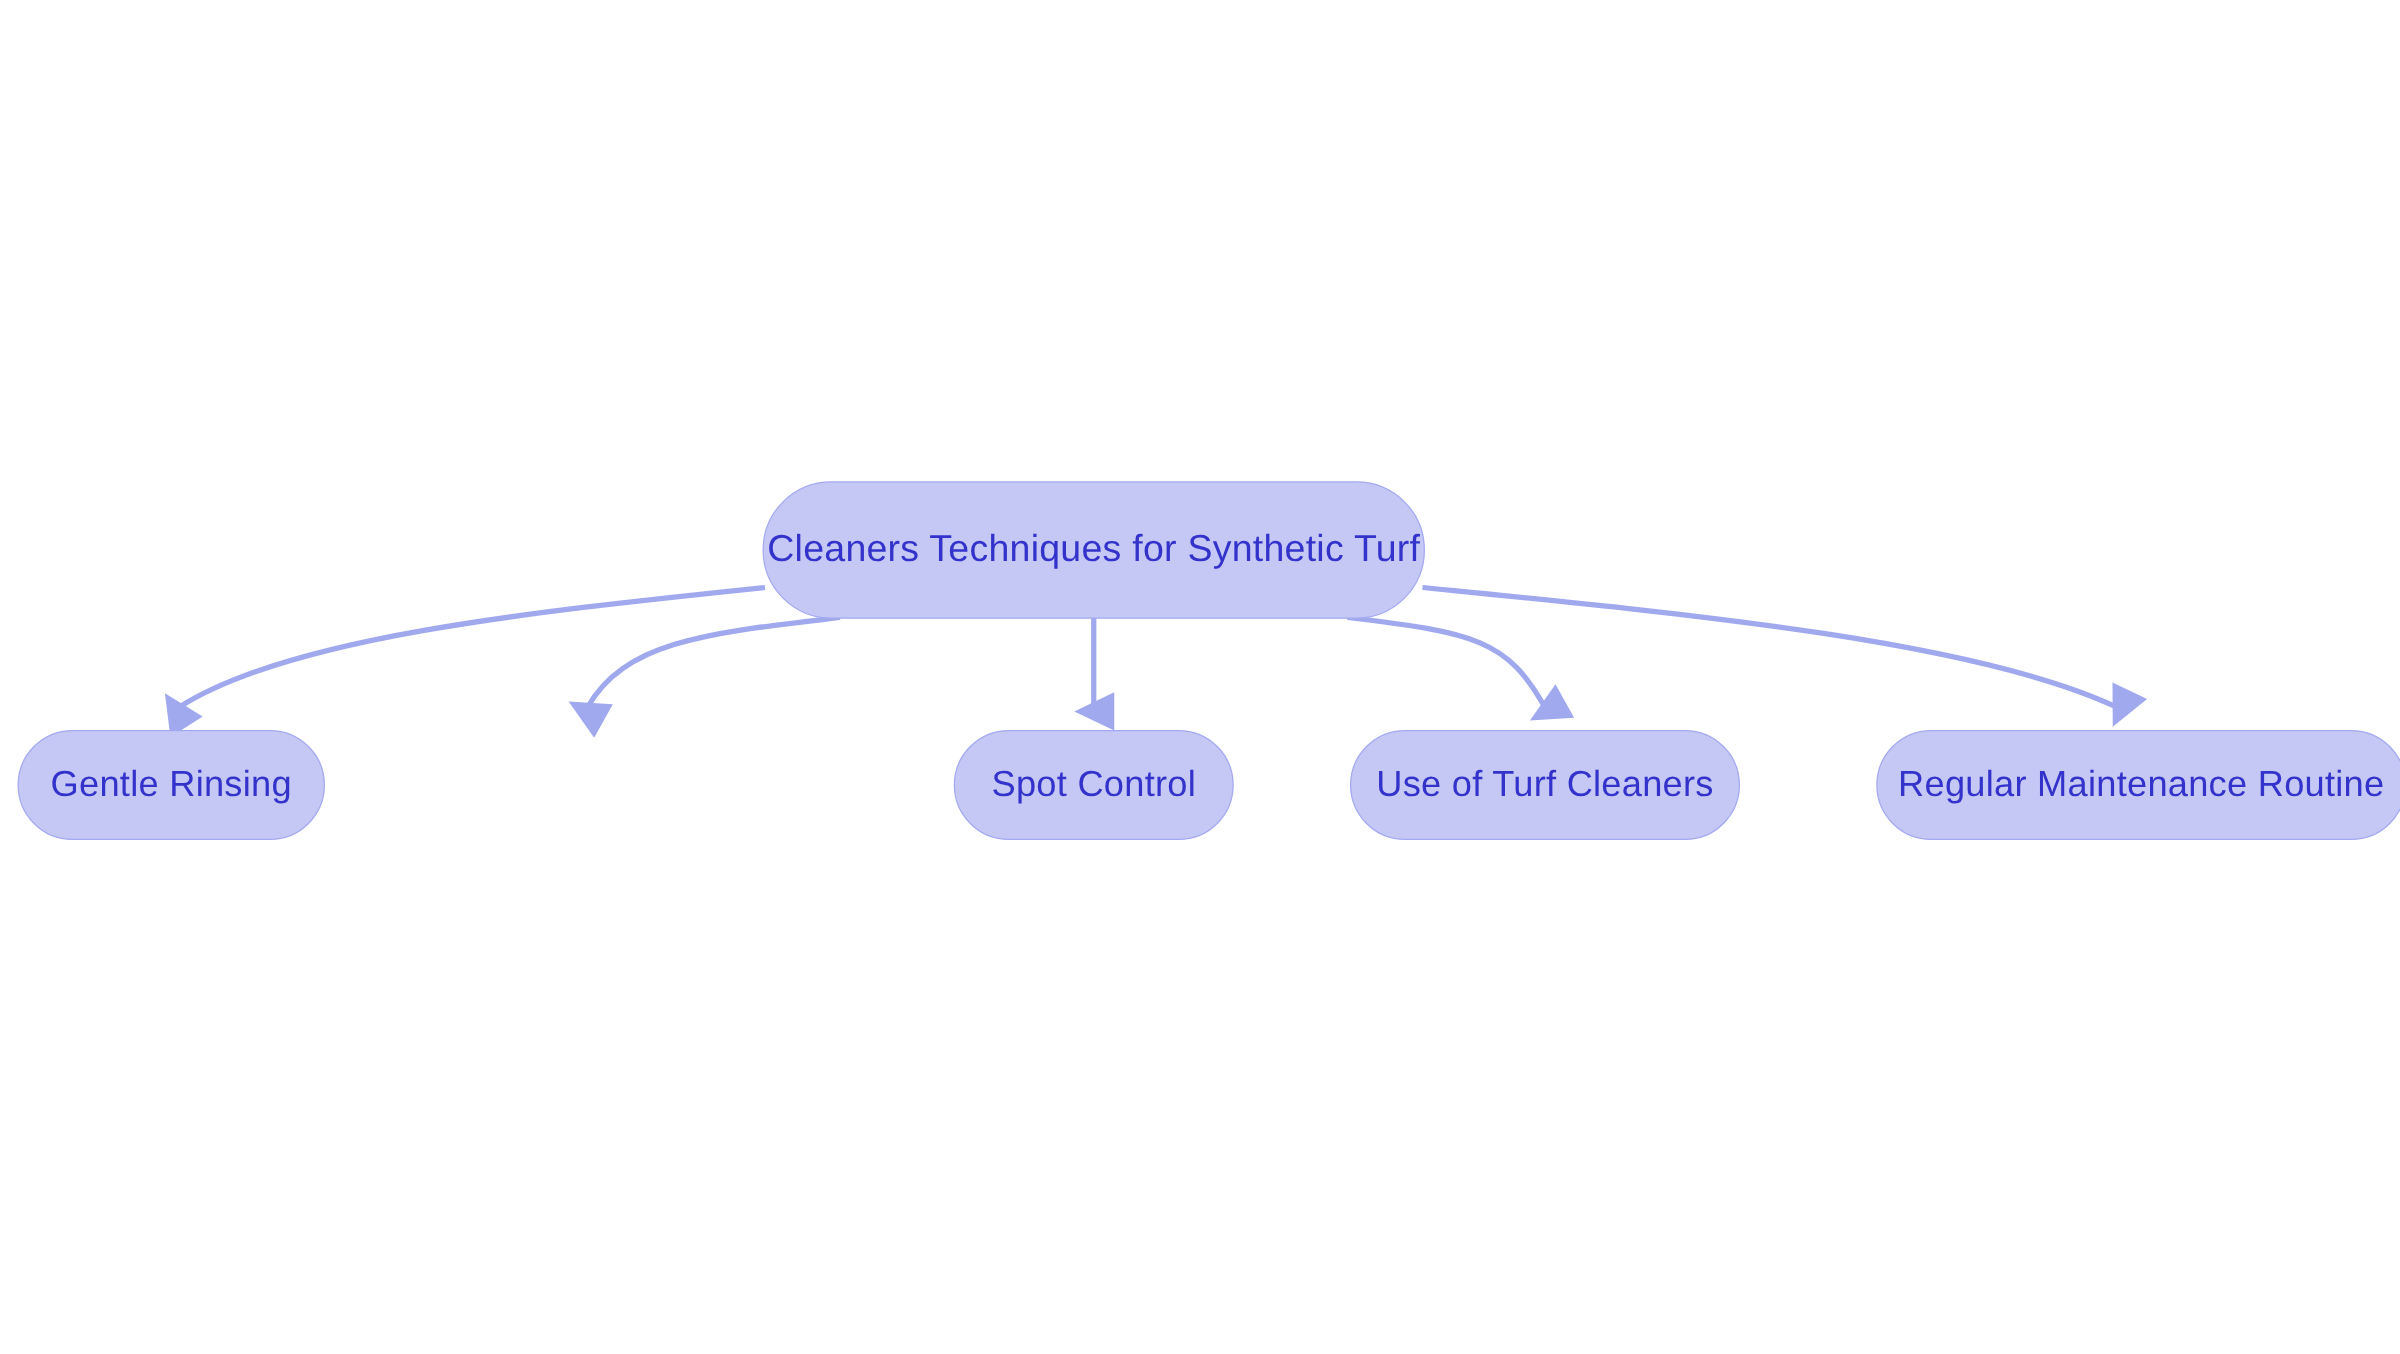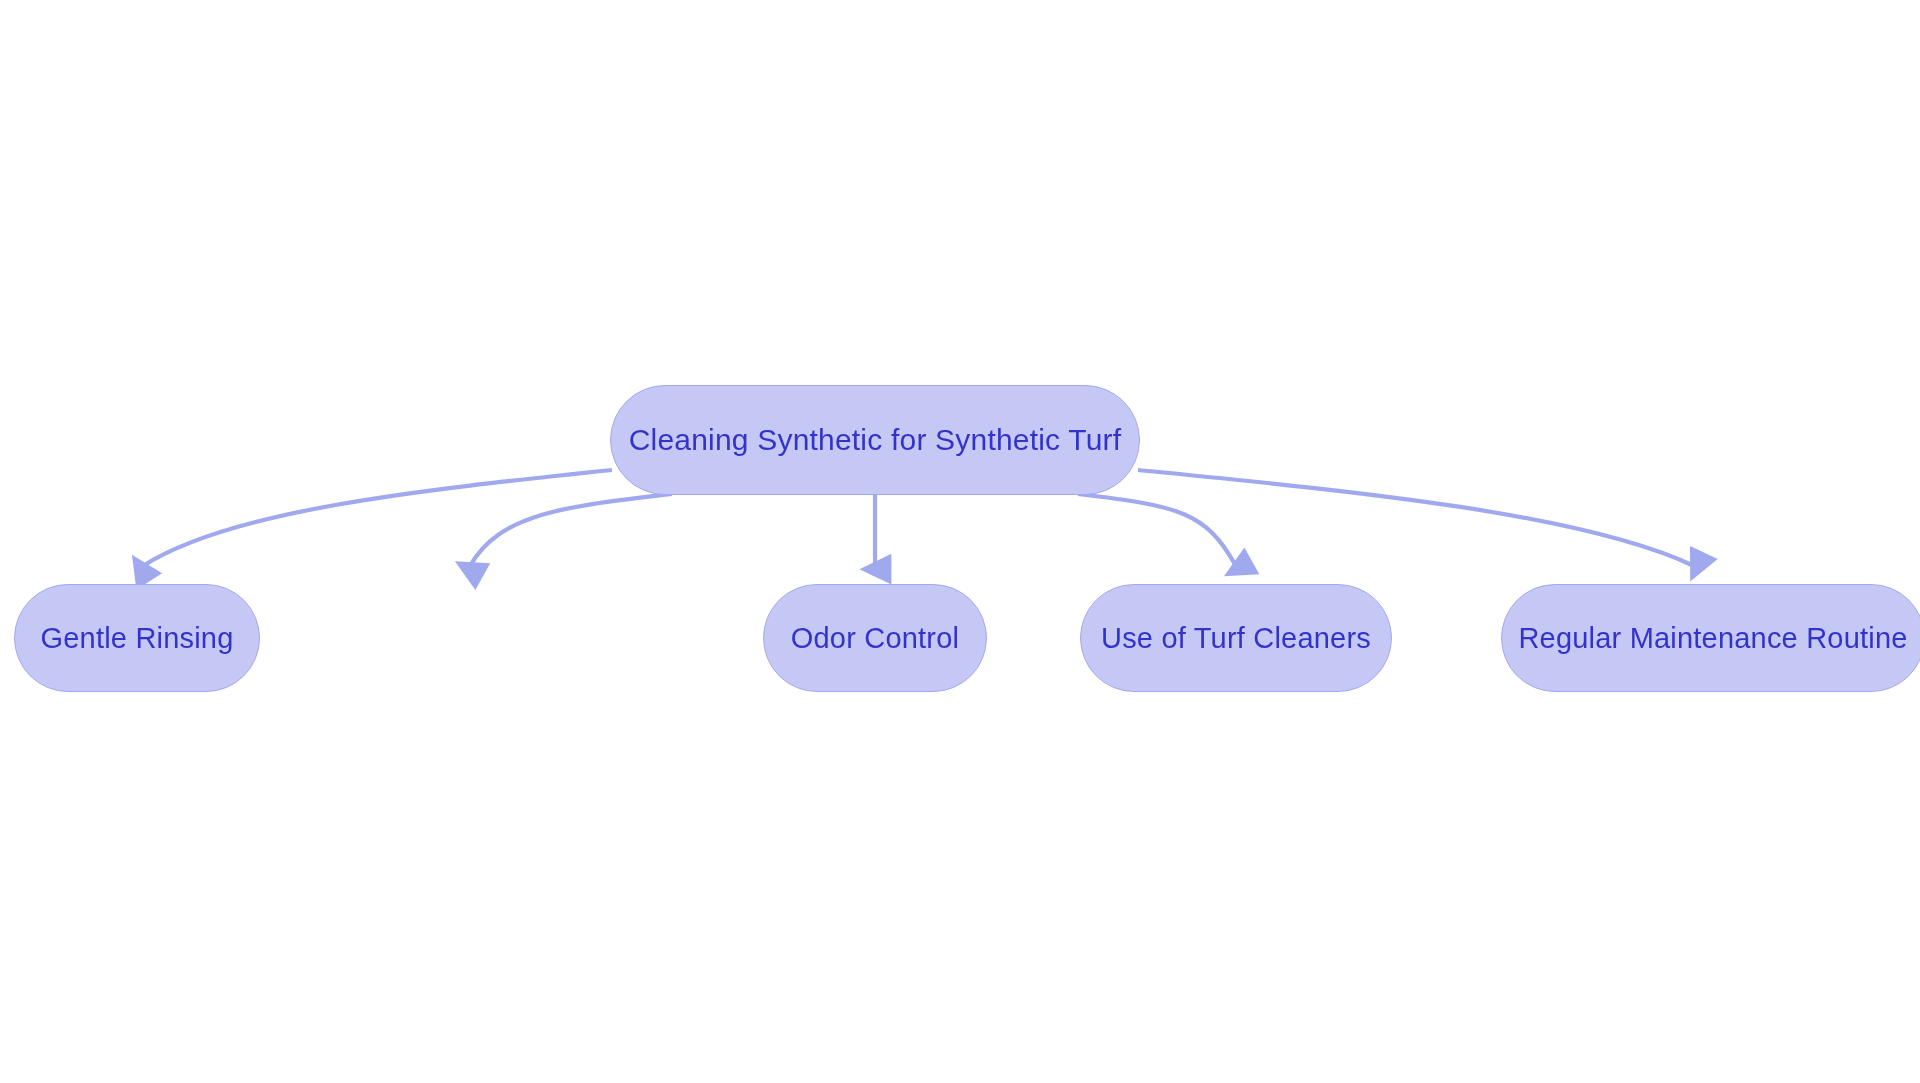--- a/index.html
+++ b/index.html
@@ -46,21 +46,21 @@
   }
   #node-root {
     left: 610px;
     top: 385px;
     width: 530px;
     height: 110px;
     font-size: 30px;
   }
   .node-child {
     top: 584px;
-    height: 108px;
+    height: 88px;
     font-size: 29px;
   }
   #node-child-0 { left: 14px;   width: 246px; }
   #node-child-1 { left: 350px;  width: 320px; }
   #node-child-2 { left: 763px;  width: 224px; }
   #node-child-3 { left: 1080px; width: 312px; align-items: center; }
   #node-child-4 { left: 1501px; width: 424px; align-items: center; }
 </style>
 </head>
 <body>
@@ -79,30 +79,30 @@
     <path d="M 672,494 C 570,506 500,512 470,566" fill="none" stroke="#a0a8ee" stroke-width="4.2" stroke-linecap="butt" marker-end="url(#arrow-head)"></path>
 
     <path d="M 875,494 L 875,566" fill="none" stroke="#a0a8ee" stroke-width="4.2" stroke-linecap="butt" marker-end="url(#arrow-head)"></path>
 
     <path d="M 1078,494 C 1180,506 1206,512 1236,566" fill="none" stroke="#a0a8ee" stroke-width="4.2" stroke-linecap="butt" marker-end="url(#arrow-head)"></path>
 
     <path d="M 1138,470 C 1340,490 1580,512 1694,566" fill="none" stroke="#a0a8ee" stroke-width="4.2" stroke-linecap="butt" marker-end="url(#arrow-head)"></path>
   </svg>
 
   <div class="node" id="node-root">
-    <span class="node-label">Cleaning Synthetic for Synthetic Turf</span>
+    <span class="node-label">Cleaners Techniques for Synthetic Turf</span>
   </div>
 
   <div class="node node-child" id="node-child-0">
     <span class="node-label">Gentle Rinsing</span>
   </div>
 
 
   <div class="node node-child" id="node-child-2">
-    <span class="node-label">Odor Control</span>
+    <span class="node-label">Spot Control</span>
   </div>
 
   <div class="node node-child" id="node-child-3">
     <span class="node-label">Use of Turf Cleaners</span>
   </div>
 
   <div class="node node-child" id="node-child-4">
     <span class="node-label">Regular Maintenance Routine</span>
   </div>
 

